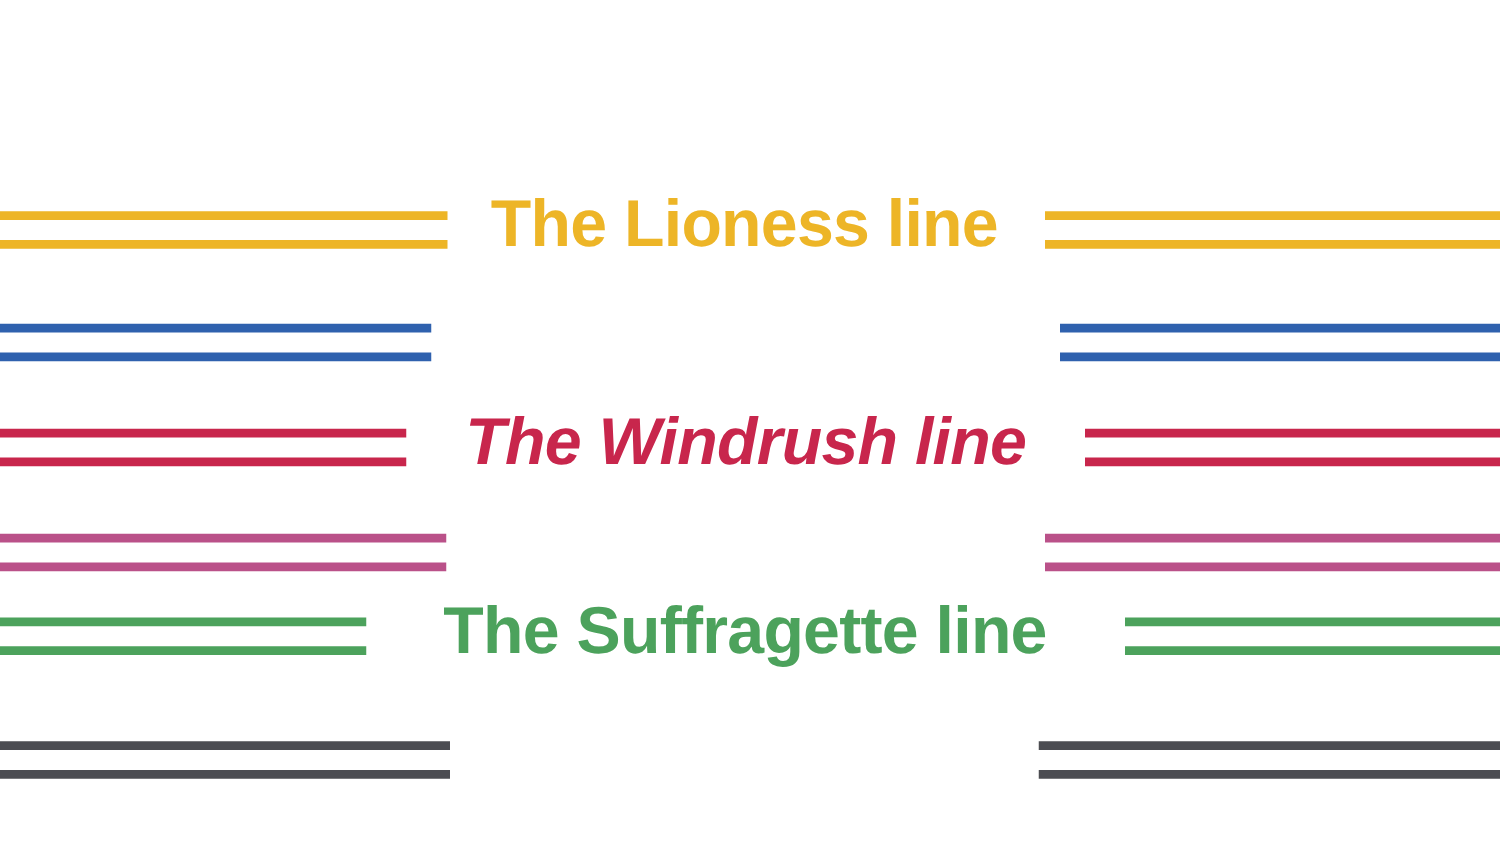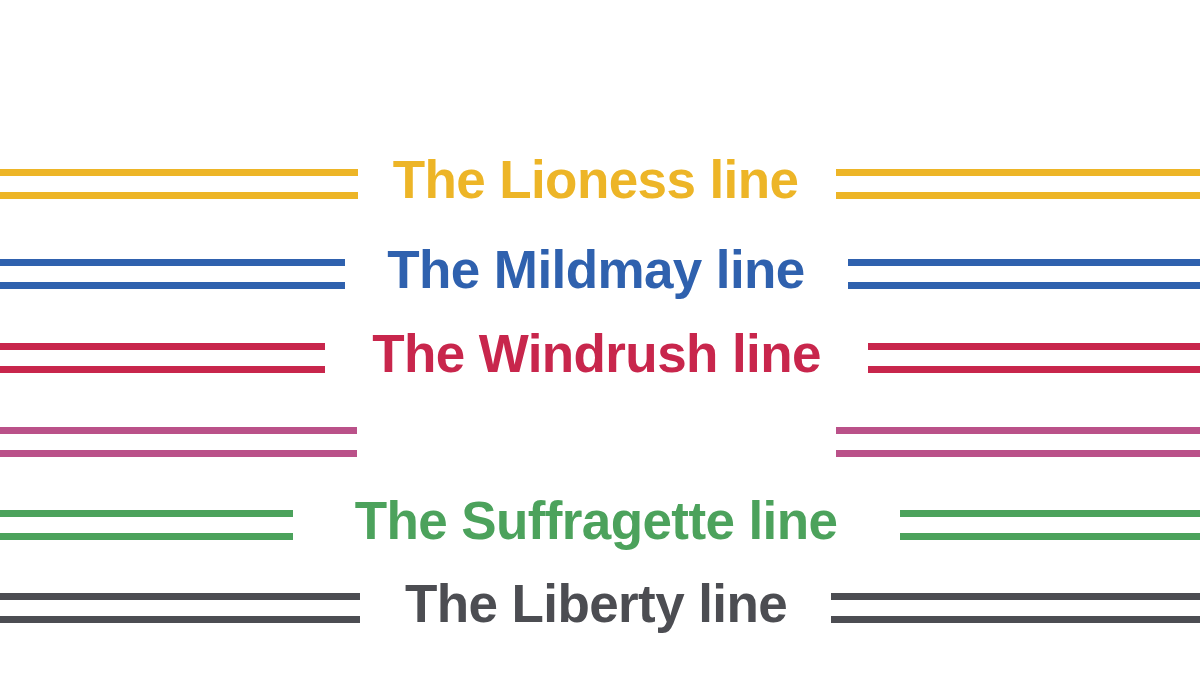--- a/index.html
+++ b/index.html
@@ -55,35 +55,33 @@
 <body>
 
 <div id="canvas">
   <div class="row" style="--c: #EDB527; top: 110px;">
     <div class="rule rule-left" style="position: absolute; left: 0px; width: 358px;"></div>
     <div class="label" style="left: 378px; width: 435px; transform-origin: left center; transform: scaleX(1);">The Lioness line</div>
     <div class="rule rule-right" style="position: absolute; left: 836px; width: 364px;"></div>
   </div>
   <div class="row" style="--c: #2F61AE; top: 200px;">
     <div class="rule rule-left" style="position: absolute; left: 0px; width: 345px;"></div>
-    <div class="label" style="left: 369px; width: 454px; transform-origin: left center; transform: scaleX(1);">The Mildmay line</div>
     <div class="rule rule-right" style="position: absolute; left: 848px; width: 352px;"></div>
   </div>
-  <div class="row" style="--c: #C8264C; top: 284px;">
+  <div class="row" style="--c: #C8264C; top: 284px; font-style: italic;">
     <div class="rule rule-left" style="position: absolute; left: 0px; width: 325px;"></div>
     <div class="label" style="left: 350px; width: 493px; transform-origin: left center; transform: scaleX(1);">The Windrush line</div>
     <div class="rule rule-right" style="position: absolute; left: 868px; width: 332px;"></div>
   </div>
   <div class="row" style="--c: #BA5189; top: 368px;">
     <div class="rule rule-left" style="position: absolute; left: 0px; width: 357px;"></div>
     <div class="rule rule-right" style="position: absolute; left: 836px; width: 364px;"></div>
   </div>
-  <div class="row" style="--c: #4CA25C; top: 451px;">
+  <div class="row" style="--c: #4CA25C; top: 435px;">
     <div class="rule rule-left" style="position: absolute; left: 0px; width: 293px;"></div>
     <div class="label" style="left: 325px; width: 542px; transform-origin: left center; transform: scaleX(1);">The Suffragette line</div>
     <div class="rule rule-right" style="position: absolute; left: 900px; width: 300px;"></div>
   </div>
   <div class="row" style="--c: #4C4D52; top: 534px;">
     <div class="rule rule-left" style="position: absolute; left: 0px; width: 360px;"></div>
-    <div class="label" style="left: 385px; width: 422px; transform-origin: left center; transform: scaleX(1);">The Liberty line</div>
     <div class="rule rule-right" style="position: absolute; left: 831px; width: 369px;"></div>
   </div>
 </div>
 
 </body></html>

